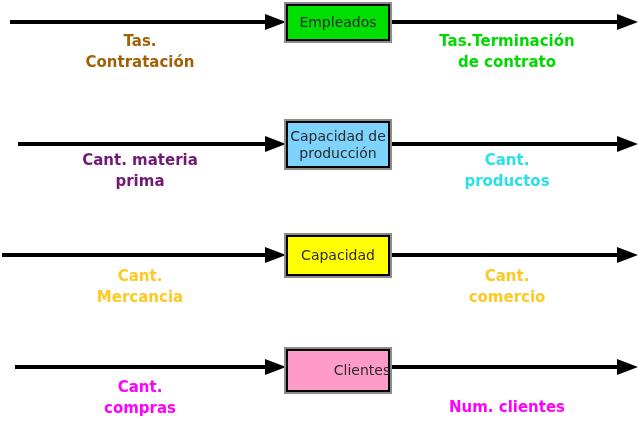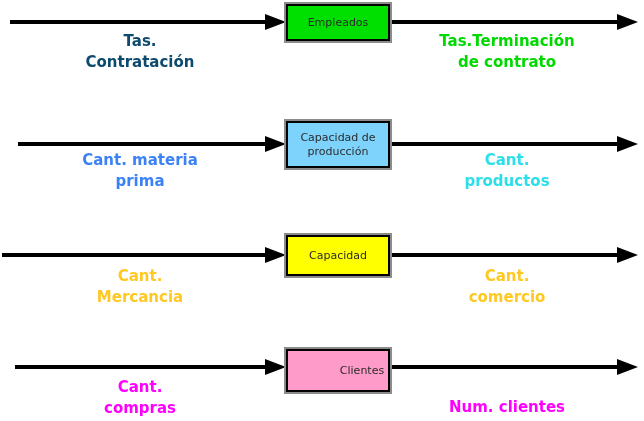--- a/index.html
+++ b/index.html
@@ -33,21 +33,21 @@
   .ah.mid { left: 265px; }
   .ah.end { left: 617px; }
 
   .stock {
     position: absolute; left: 286px; width: 104px;
     box-sizing: border-box;
     border: 2px solid #000000;
     outline: 2px solid #8c8c8c;
     display: flex; align-items: center; justify-content: center;
     text-align: center;
-    font-size: 11px; line-height: 1.2; color: #2b2b2b;
+    font-size: 14px; line-height: 1.2; color: #2b2b2b;
     white-space: pre-line;
   }
   .row-0 .stock { top: -18px; height: 37px; }
   .row-1 .stock { top: -23px; height: 47px; }
   .row-2 .stock { top: -20px; height: 41px; }
   .row-3 .stock { top: -18px; height: 43px; }
 
   .flabel {
     position: absolute;
     font-size: 15px; font-weight: bold; line-height: 21px;
@@ -64,34 +64,34 @@
 <body>
 
 <div class="canvas">
 
   <div class="row row-0">
     <div class="hline left"></div>
     <div class="ah mid"></div>
     <div class="hline right"></div>
     <div class="ah end"></div>
     <div class="stock" style="background-color: rgb(0, 224, 0);">Empleados</div>
-    <div class="flabel left" style="color: #0c4a6e;">Tas.
+    <div class="flabel left" style="color: #a16207;">Tas.
 Contratación</div>
     <div class="flabel right" style="color: rgb(0, 217, 0);">Tas.Terminación
 de contrato</div>
   </div>
 
   <div class="row row-1">
     <div class="hline left"></div>
     <div class="ah mid"></div>
     <div class="hline right"></div>
     <div class="ah end"></div>
     <div class="stock" style="background-color: #7dd3fc;">Capacidad de
 producción</div>
-    <div class="flabel left" style="color: #3b82f6;">Cant. materia
+    <div class="flabel left" style="color: #701a75;">Cant. materia
 prima</div>
     <div class="flabel right" style="color: rgb(42, 223, 233);">Cant.
 productos</div>
   </div>
 
   <div class="row row-2">
     <div class="hline left"></div>
     <div class="ah mid"></div>
     <div class="hline right"></div>
     <div class="ah end"></div>

